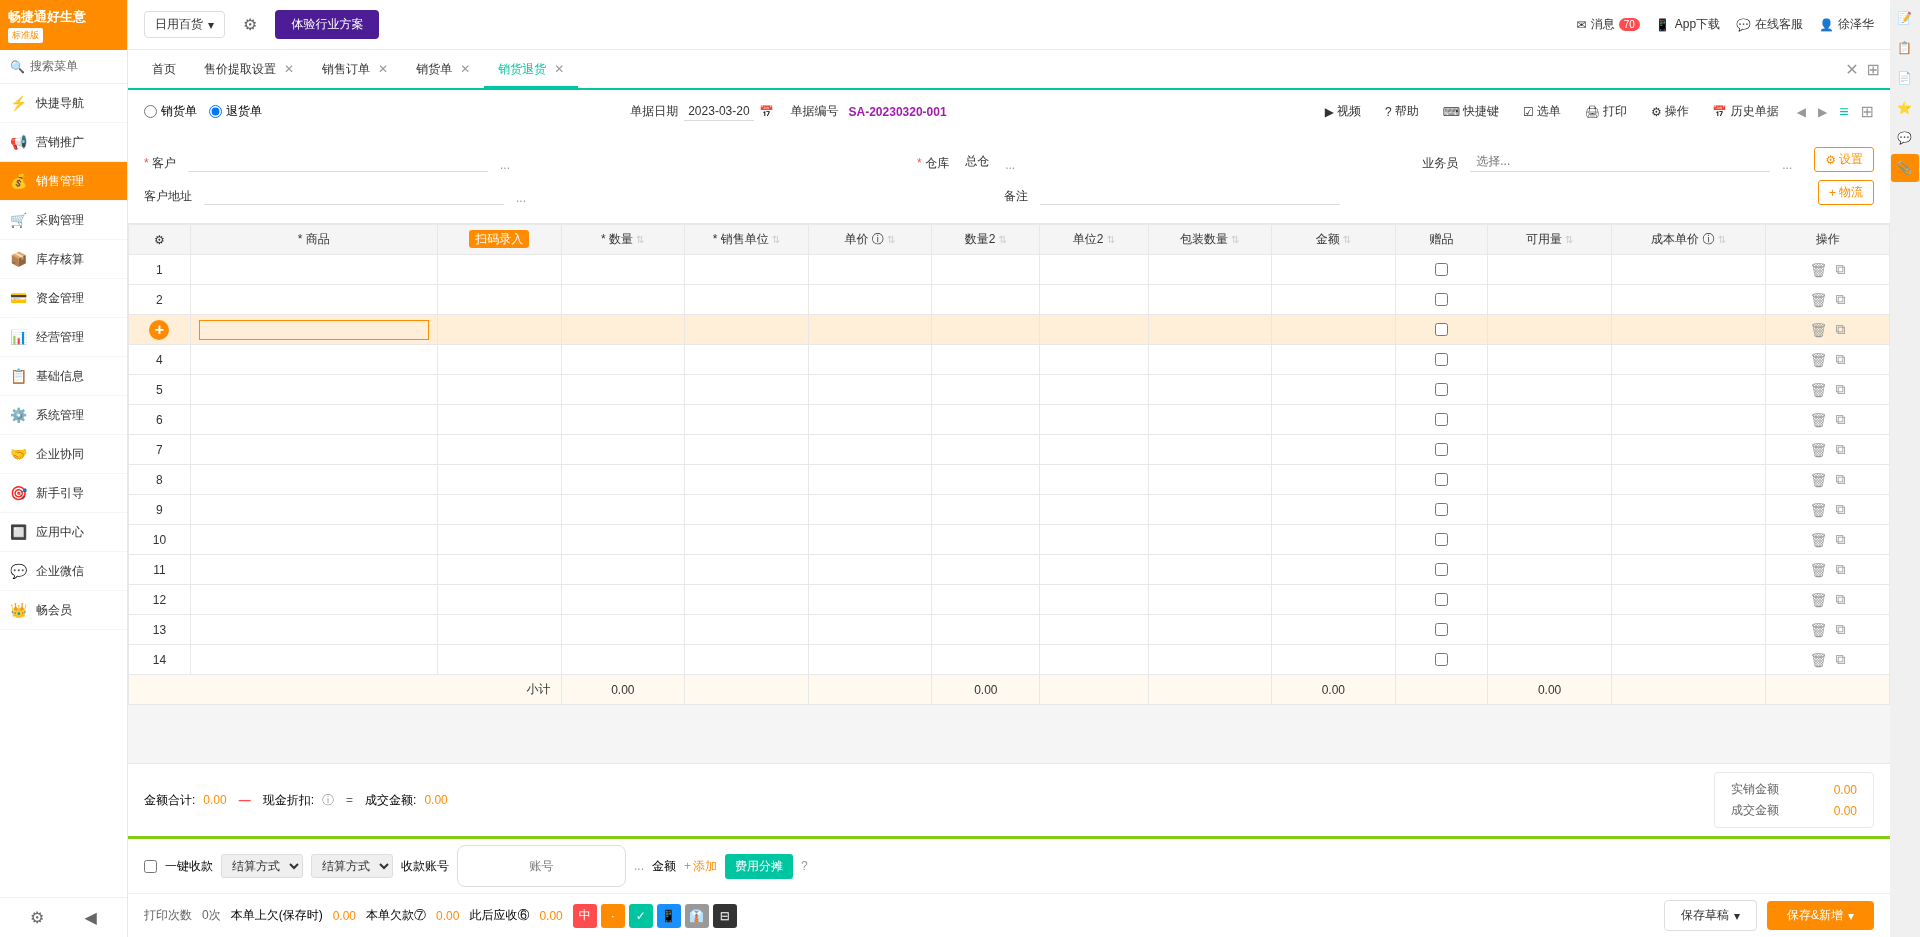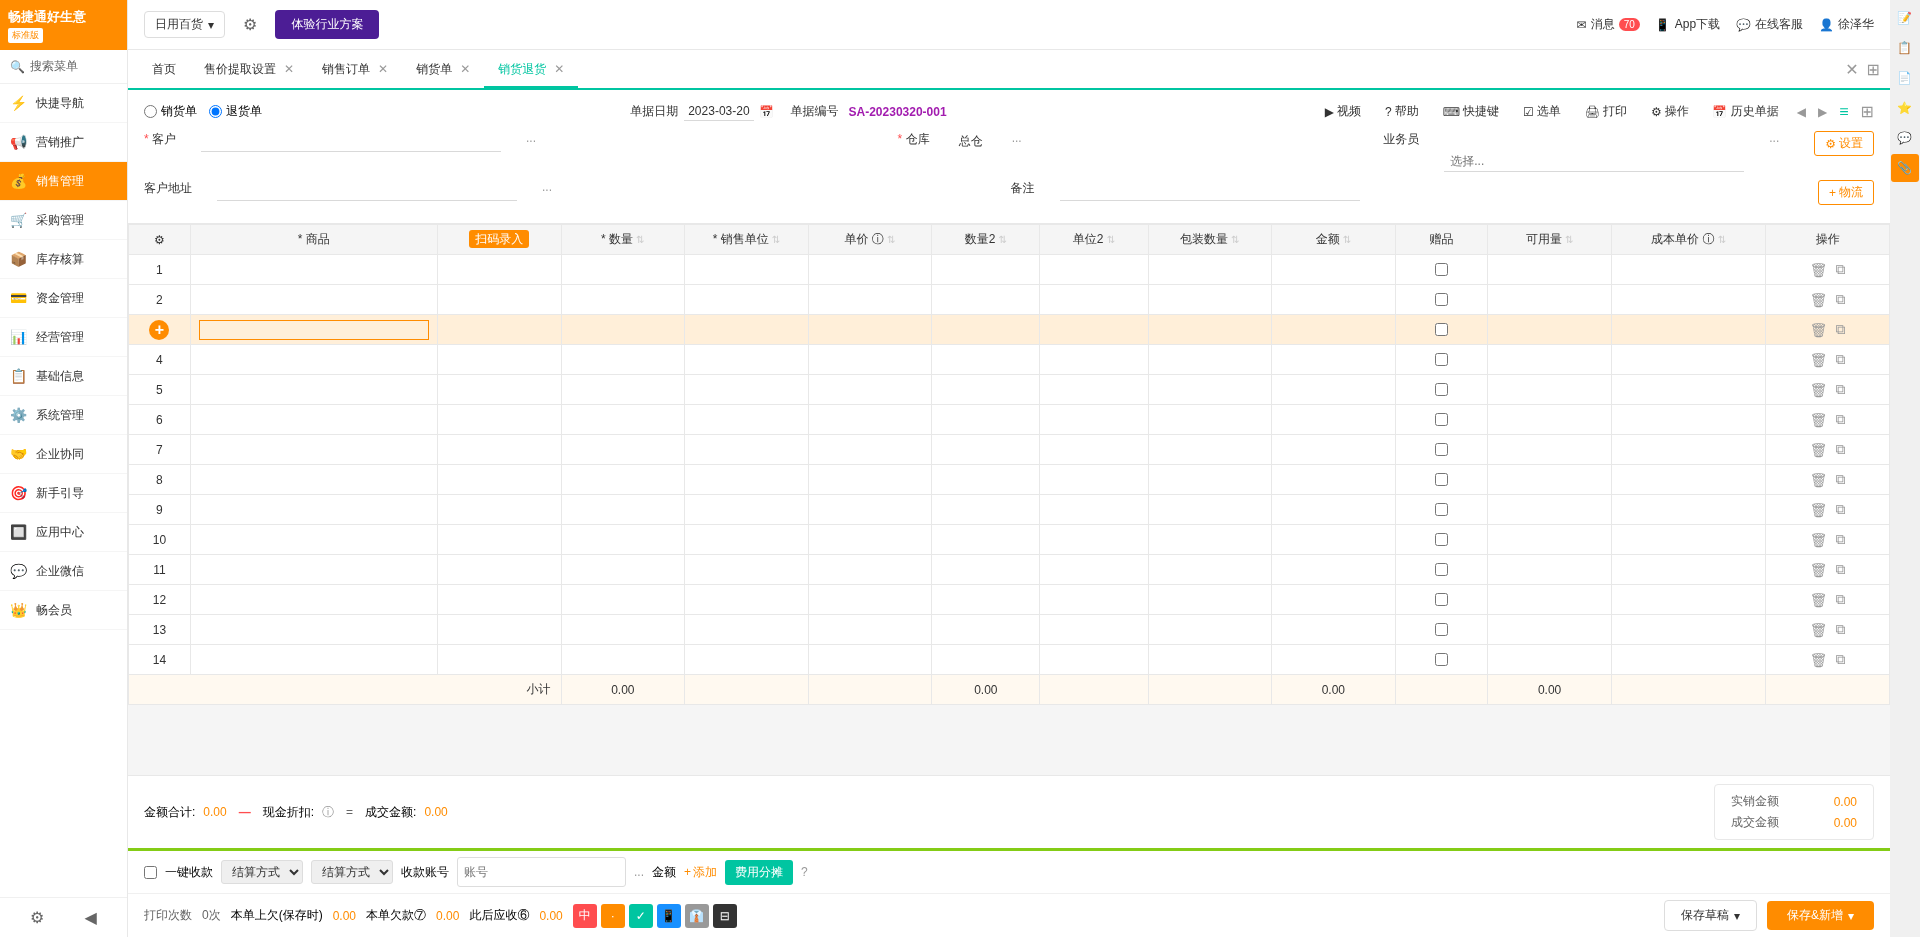--- a/index.html
+++ b/index.html
@@ -33,21 +33,21 @@
     .tab { padding: 8px 14px; cursor: pointer; color: #333; display: flex; align-items: center; gap: 5px; white-space: nowrap; border-bottom: 2px solid transparent; margin-bottom: -2px; }
     .tab.active { color: #00c5a1; border-bottom: 2px solid #00c5a1; font-weight: 500; }
     .tab-close { font-size: 12px; color: #999; margin-left: 3px; }
     .tabbar-actions { margin-left: auto; display: flex; align-items: center; gap: 8px; }
 
     
     .content { flex: 1; background: #f5f5f5; overflow-y: auto; display: flex; flex-direction: column; }
     .form-area { background: #fff; padding: 10px 16px; border-bottom: 1px solid #e8e8e8; }
 
     
-    .form-row { display: flex; align-items: flex-start; gap: 25px; margin-bottom: 8px; }
+    .form-row { display: flex; align-items: flex-end; gap: 12px; margin-bottom: 8px; }
     .form-label { color: #333; white-space: nowrap; }
     .form-label.required::before { content: '* '; color: #ff4d4f; }
     .form-input { border: none; border-bottom: 1px solid #d9d9d9; padding: 3px 6px; color: #333; min-width: 120px; flex: 1; max-width: 300px; }
     .form-dots { color: #999; cursor: pointer; }
     .radio-group { display: flex; align-items: center; gap: 12px; }
     .radio-item { display: flex; align-items: center; gap: 4px; cursor: pointer; }
     .toolbar-btn { display: flex; align-items: center; gap: 3px; color: #333; cursor: pointer; padding: 3px 6px; }
     .btn-settings { color: #ff8c00; border: 1px solid #ff8c00; padding: 3px 10px; border-radius: 3px; cursor: pointer; display: flex; align-items: center; gap: 3px; }
     .btn-logistics { color: #ff8c00; border: 1px solid #ff8c00; padding: 3px 10px; border-radius: 3px; cursor: pointer; display: flex; align-items: center; gap: 3px; }
 
@@ -789,21 +789,21 @@
       <div class="footer-payment">
         <input type="checkbox" style="">
         <span>一键收款</span>
         <select style="border:1px solid #ddd;padding:3px 6px;border-radius:3px;color:#333;">
           <option>结算方式</option>
         </select>
         <select style="border:1px solid #ddd;padding:3px 6px;border-radius:3px;color:#333;">
           <option>结算方式</option>
         </select>
         <span>收款账号</span>
-        <input type="text" placeholder="账号" style="border: 1px solid rgb(221, 221, 221); padding: 7px 6px; border-radius: 3px; min-width: 80px;">
+        <input type="text" placeholder="账号" style="border: 1px solid rgb(221, 221, 221); padding: 13px 6px; border-radius: 8px; min-width: 80px; text-align: center;">
         <span class="form-dots">...</span>
         <span>金额</span>
         <span class="add-btn-small">
           <span>+</span>
           <span>添加</span>
         </span>
         <button class="fee-btn">费用分摊</button>
         <span class="help-icon">?</span>
       </div>
 

